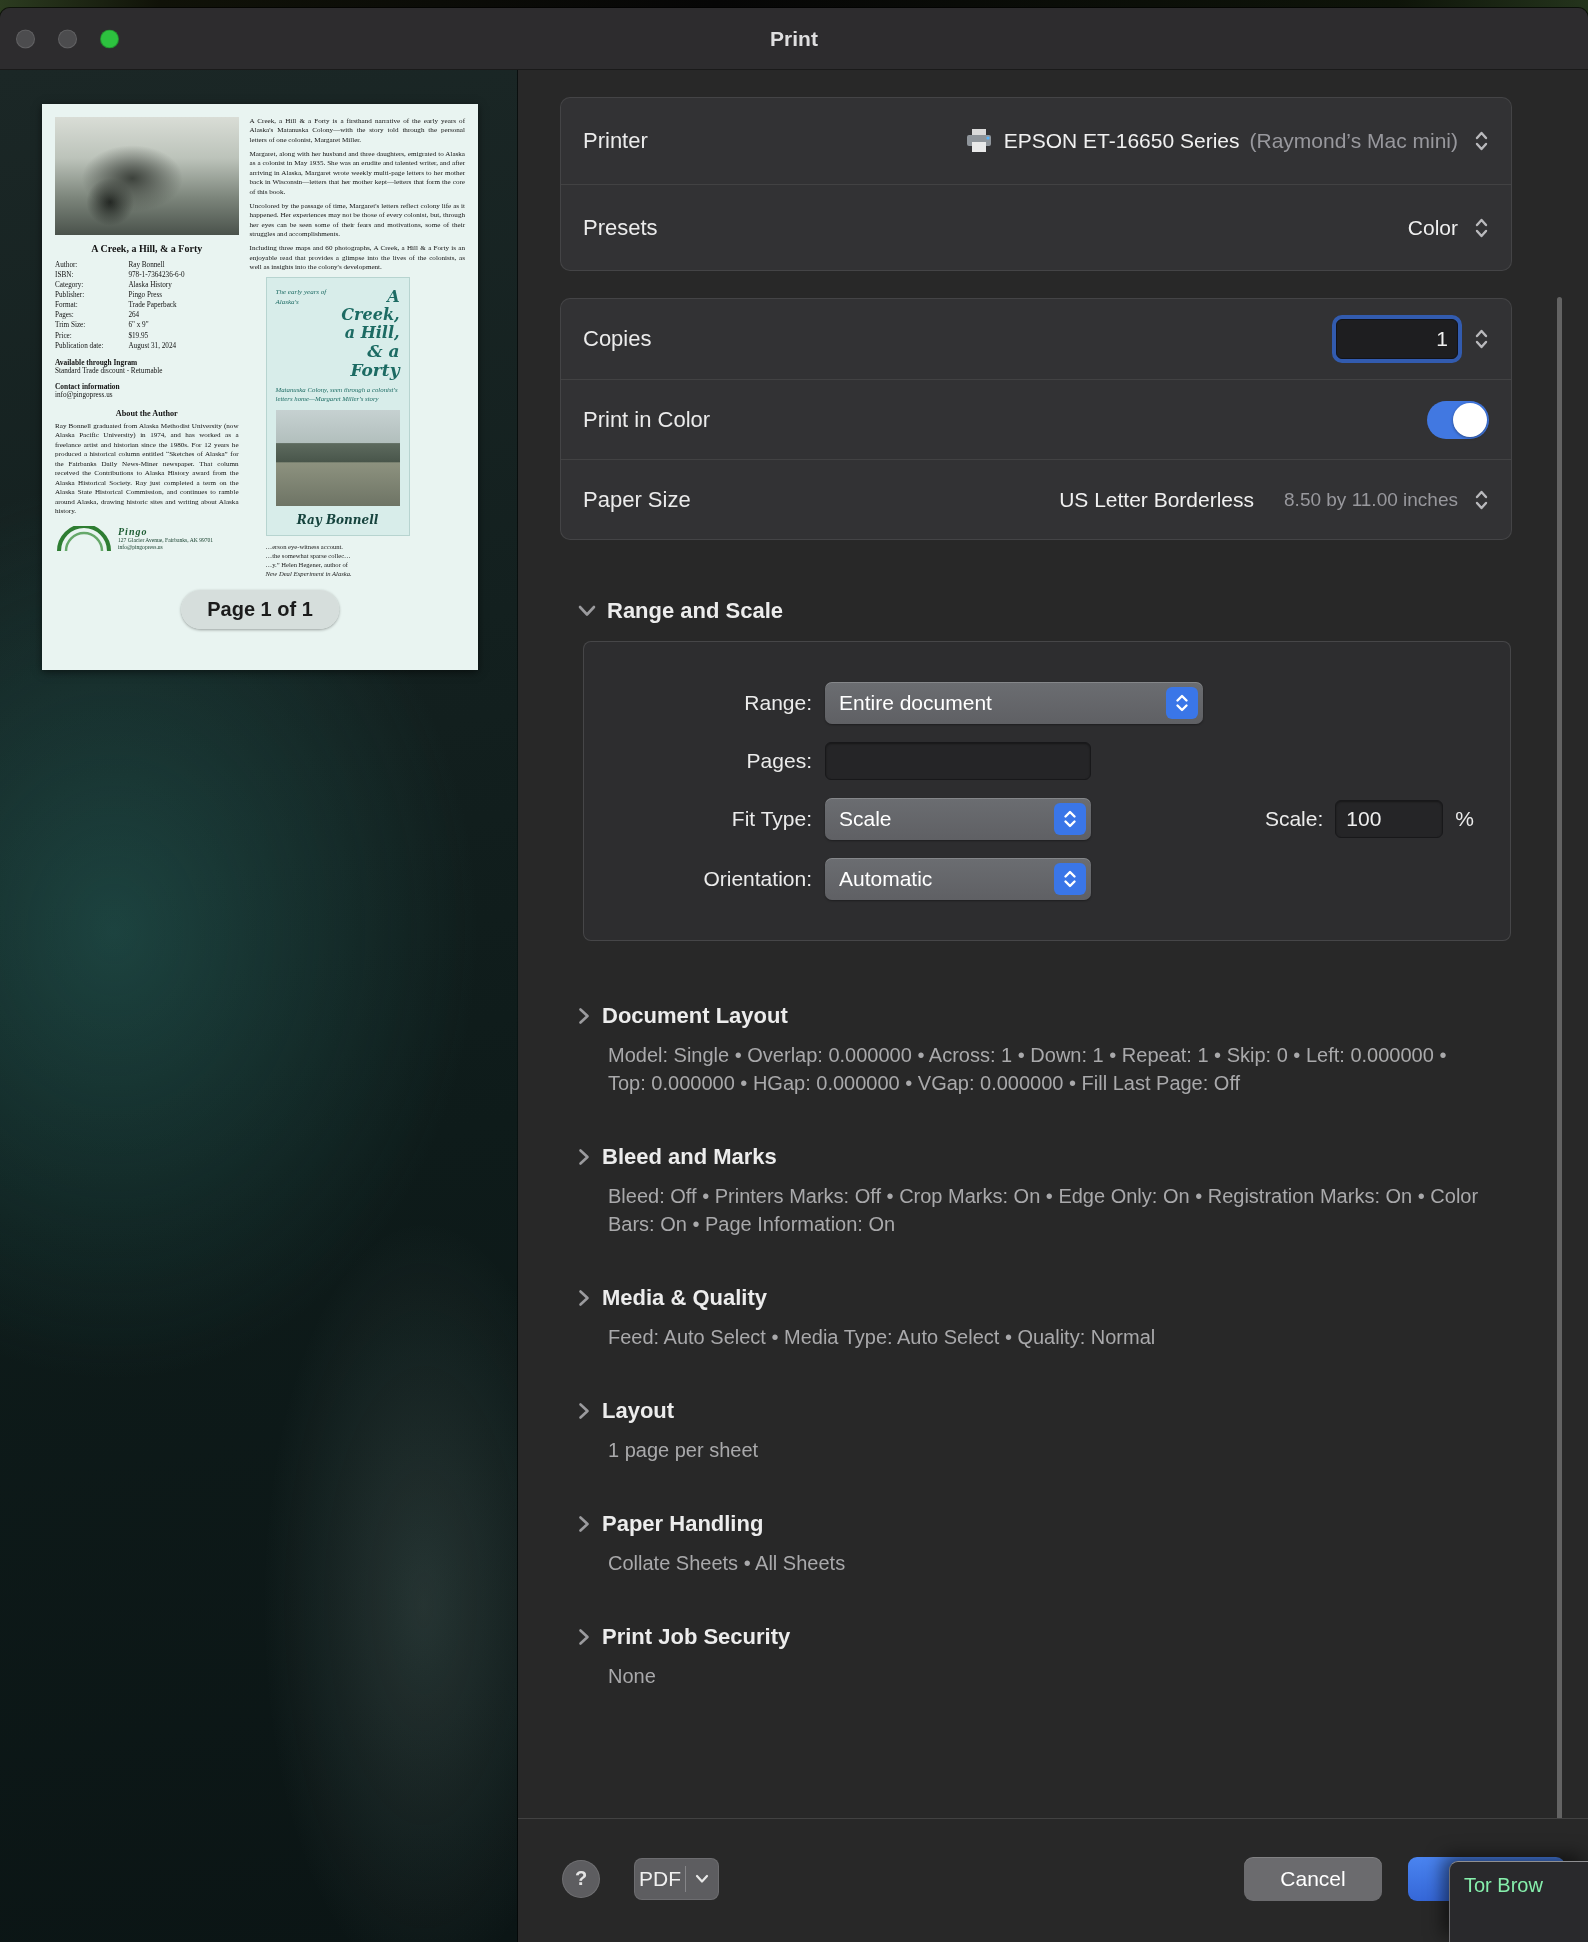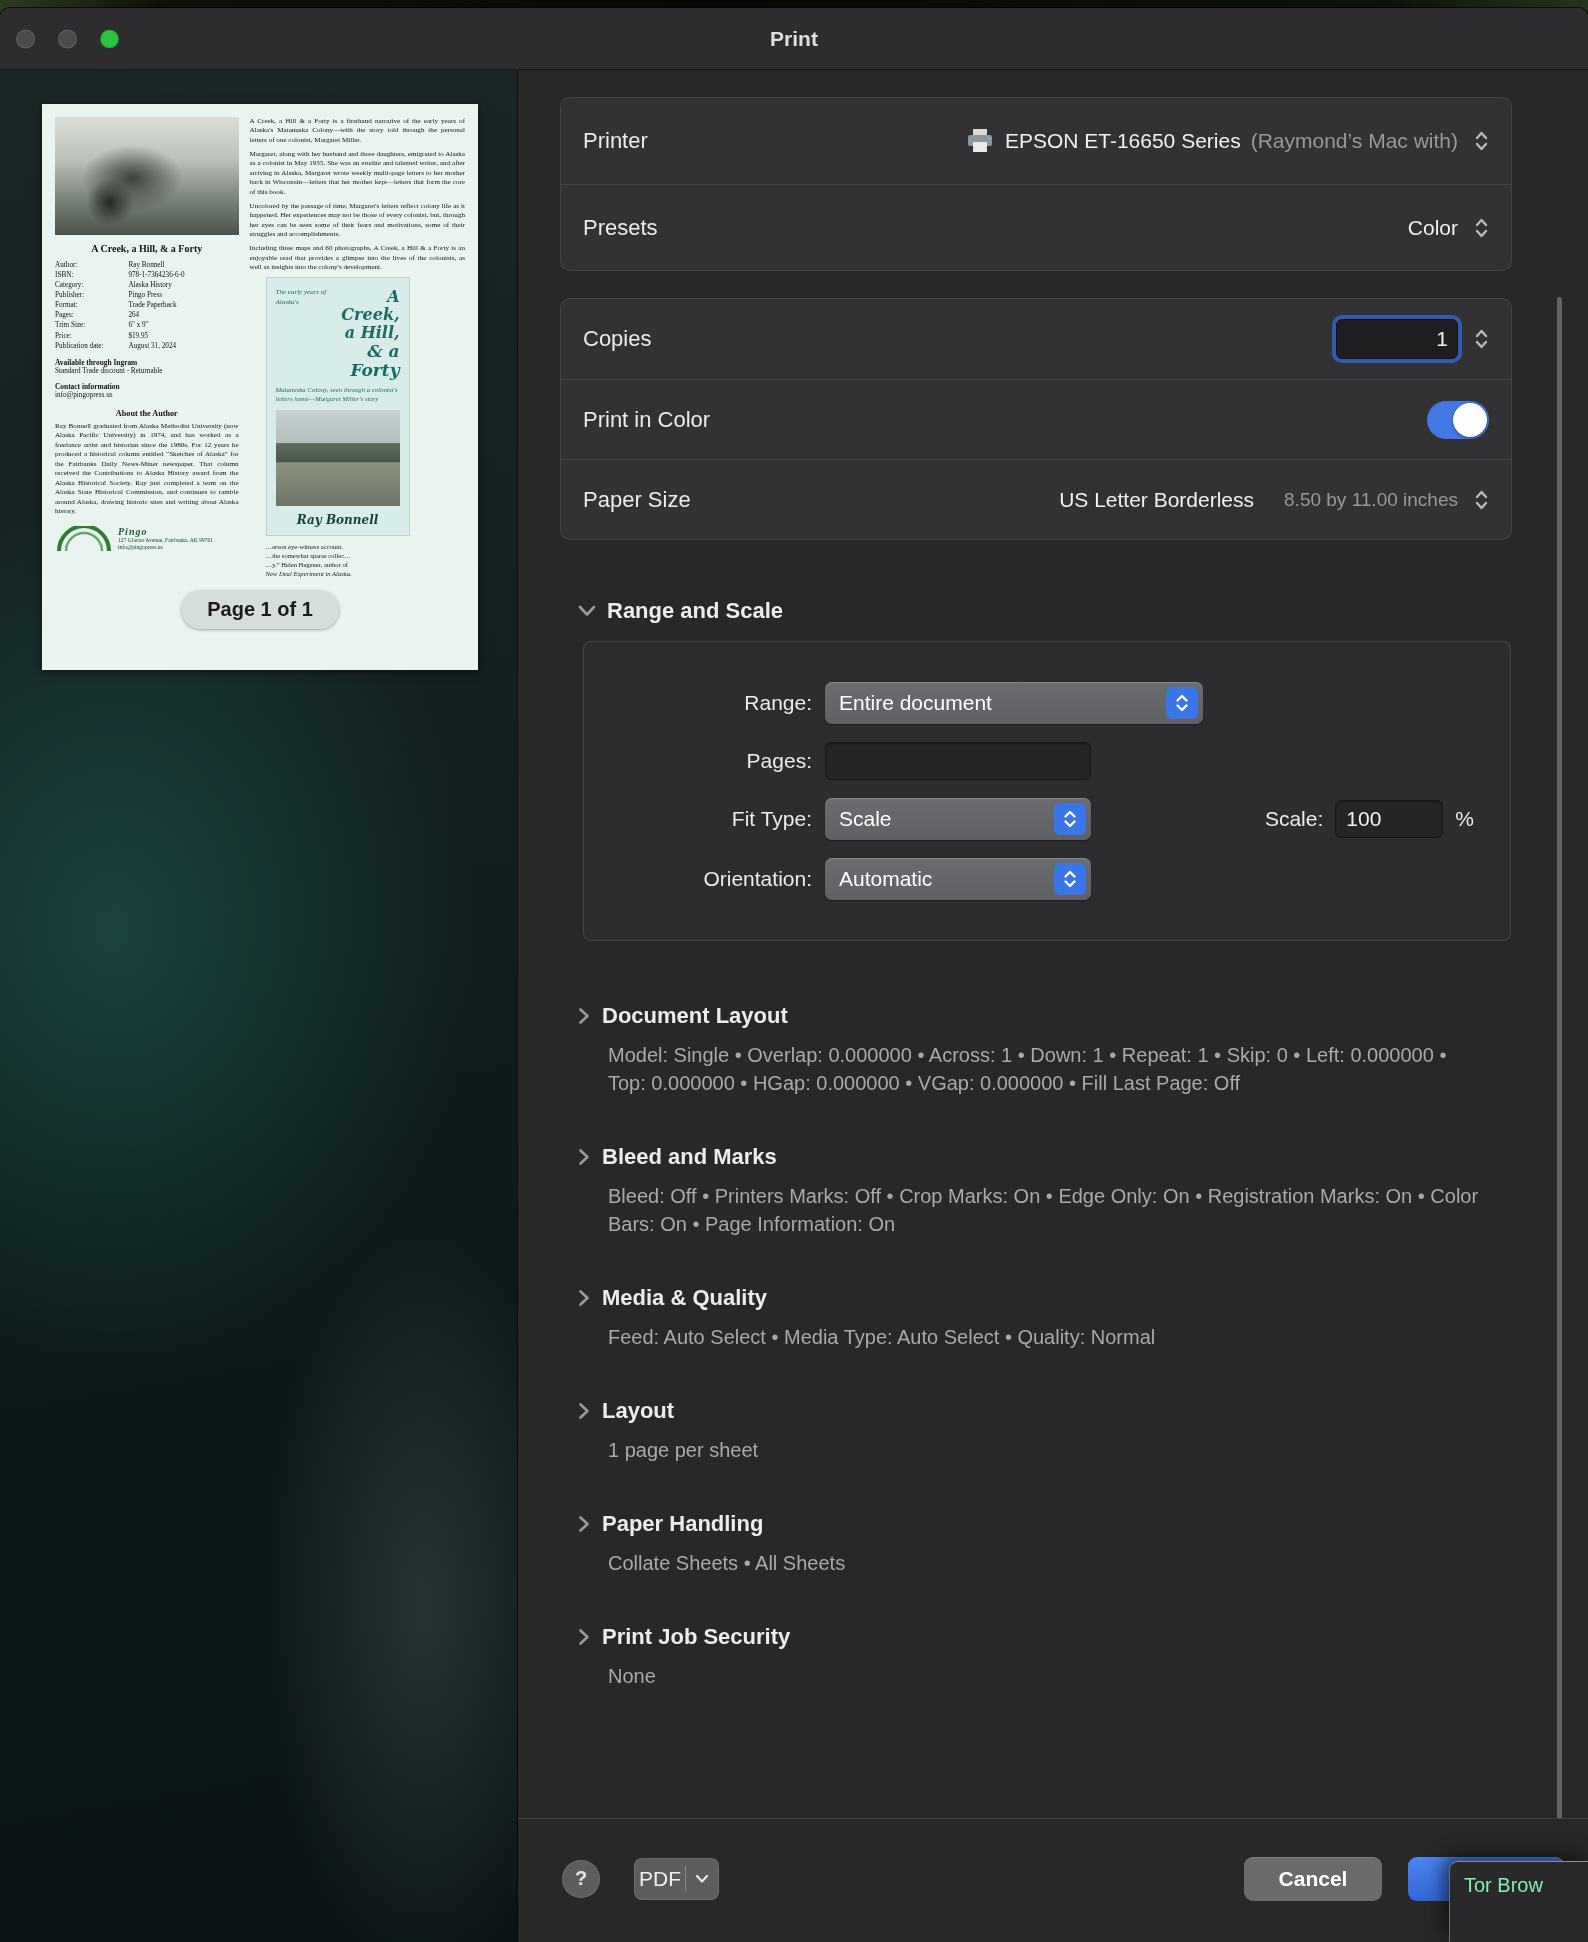--- a/index.html
+++ b/index.html
@@ -138,21 +138,21 @@
     border:1px solid rgba(255,255,255,.12); color:#e4e4e4; font-size:20px; font-weight:bold;
     display:flex; align-items:center; justify-content:center; }
   .pdf-btn { margin-left:34px; height:42px; border-radius:8px; background:#5d5d60;
     border:1px solid rgba(255,255,255,.1); display:flex; align-items:center; color:#f0f0f0; font-size:21px; }
   .pdf-label { padding:0 4px; }
   .pdf-sep { width:1px; height:26px; background:rgba(255,255,255,.25); }
   .pdf-caret { width:32px; display:flex; align-items:center; justify-content:center; }
   .footer-spacer { flex:1; }
   .cancel-btn { width:138px; height:44px; border-radius:9px; background:#6b6b6e; color:#fff;
     font-size:21px; display:flex; align-items:center; justify-content:center; margin-right:26px;
-    box-shadow:inset 0 1px 0 rgba(255,255,255,.15);font-weight:bold; }
+    box-shadow:inset 0 1px 0 rgba(255,255,255,.15); }
   .print-btn { width:157px; height:44px; border-radius:9px; background:linear-gradient(180deg,#4a84f0,#3567d8);
     color:#fff; font-size:21px; display:flex; align-items:center; justify-content:center; }
 
   .scrollbar { position:absolute; right:26px; top:227px; width:5px; height:1523px;
     background:rgba(255,255,255,.28); border-radius:3px; }
 
   .tor-overlay { position:absolute; right:0; bottom:0; width:139px; height:81px; background:#29292c;
     border-top:1px solid #8f8f92; border-left:1px solid #6f6f72; border-top-left-radius:9px;
     box-shadow:-6px -6px 18px rgba(0,0,0,.55); z-index:10; padding:12px 0 0 14px; }
   .tor-overlay .tor-label { color:#86efac; font-size:20px; white-space:nowrap; }
@@ -271,21 +271,21 @@
             <div class="row">
               <span class="row-label">Printer</span>
               <div class="row-right">
                 <svg width="30" height="26" viewBox="0 0 30 26">
                   <rect x="8" y="1" width="14" height="6" fill="#d9d9d9"></rect>
                   <rect x="3" y="7" width="24" height="11" rx="2" fill="#8f959b"></rect>
                   <rect x="8" y="14" width="14" height="10" fill="#e9e9e9"></rect>
                   <circle cx="24" cy="10" r="1.6" fill="#57b6ff"></circle>
                 </svg>
                 <span class="val">EPSON ET-16650 Series</span>
-                <span class="val-dim">(Raymond’s Mac with)</span>
+                <span class="val-dim">(Raymond’s Mac mini)</span>
                 <span class="vstep">
                   <svg width="15" height="26" viewBox="0 0 15 26">
                       <path d="M3 10 L7.5 5 L12 10" stroke="#b9b9bc" stroke-width="2.4" fill="none" stroke-linecap="round" stroke-linejoin="round"></path>
                       <path d="M3 16 L7.5 21 L12 16" stroke="#b9b9bc" stroke-width="2.4" fill="none" stroke-linecap="round" stroke-linejoin="round"></path>
                     </svg>
                 </span>
               </div>
             </div>
             <div class="row">
               <span class="row-label">Presets</span>

